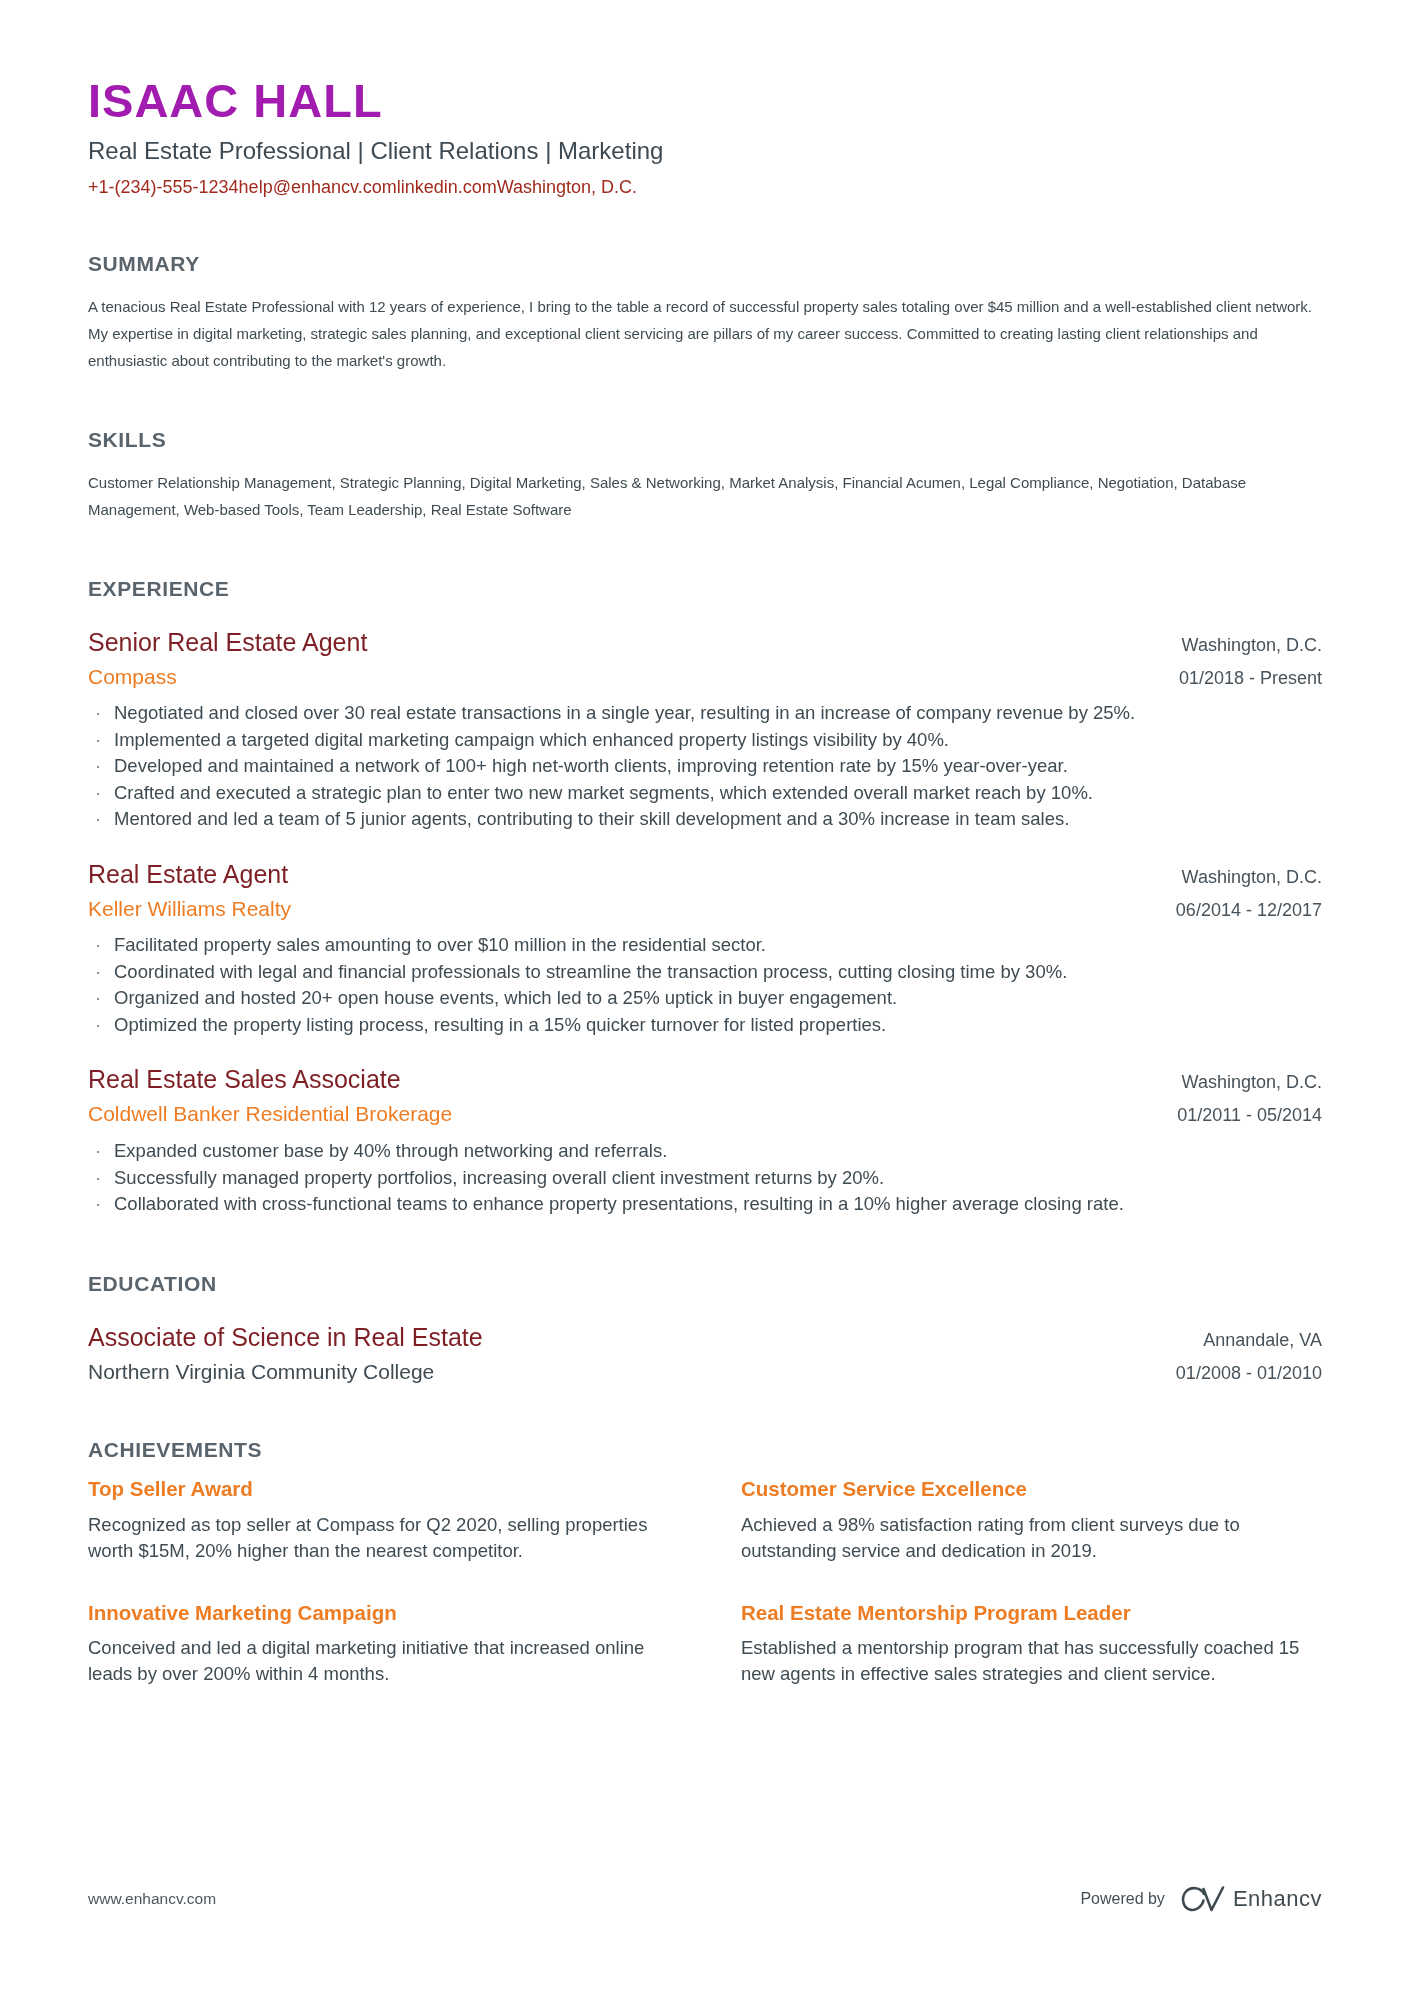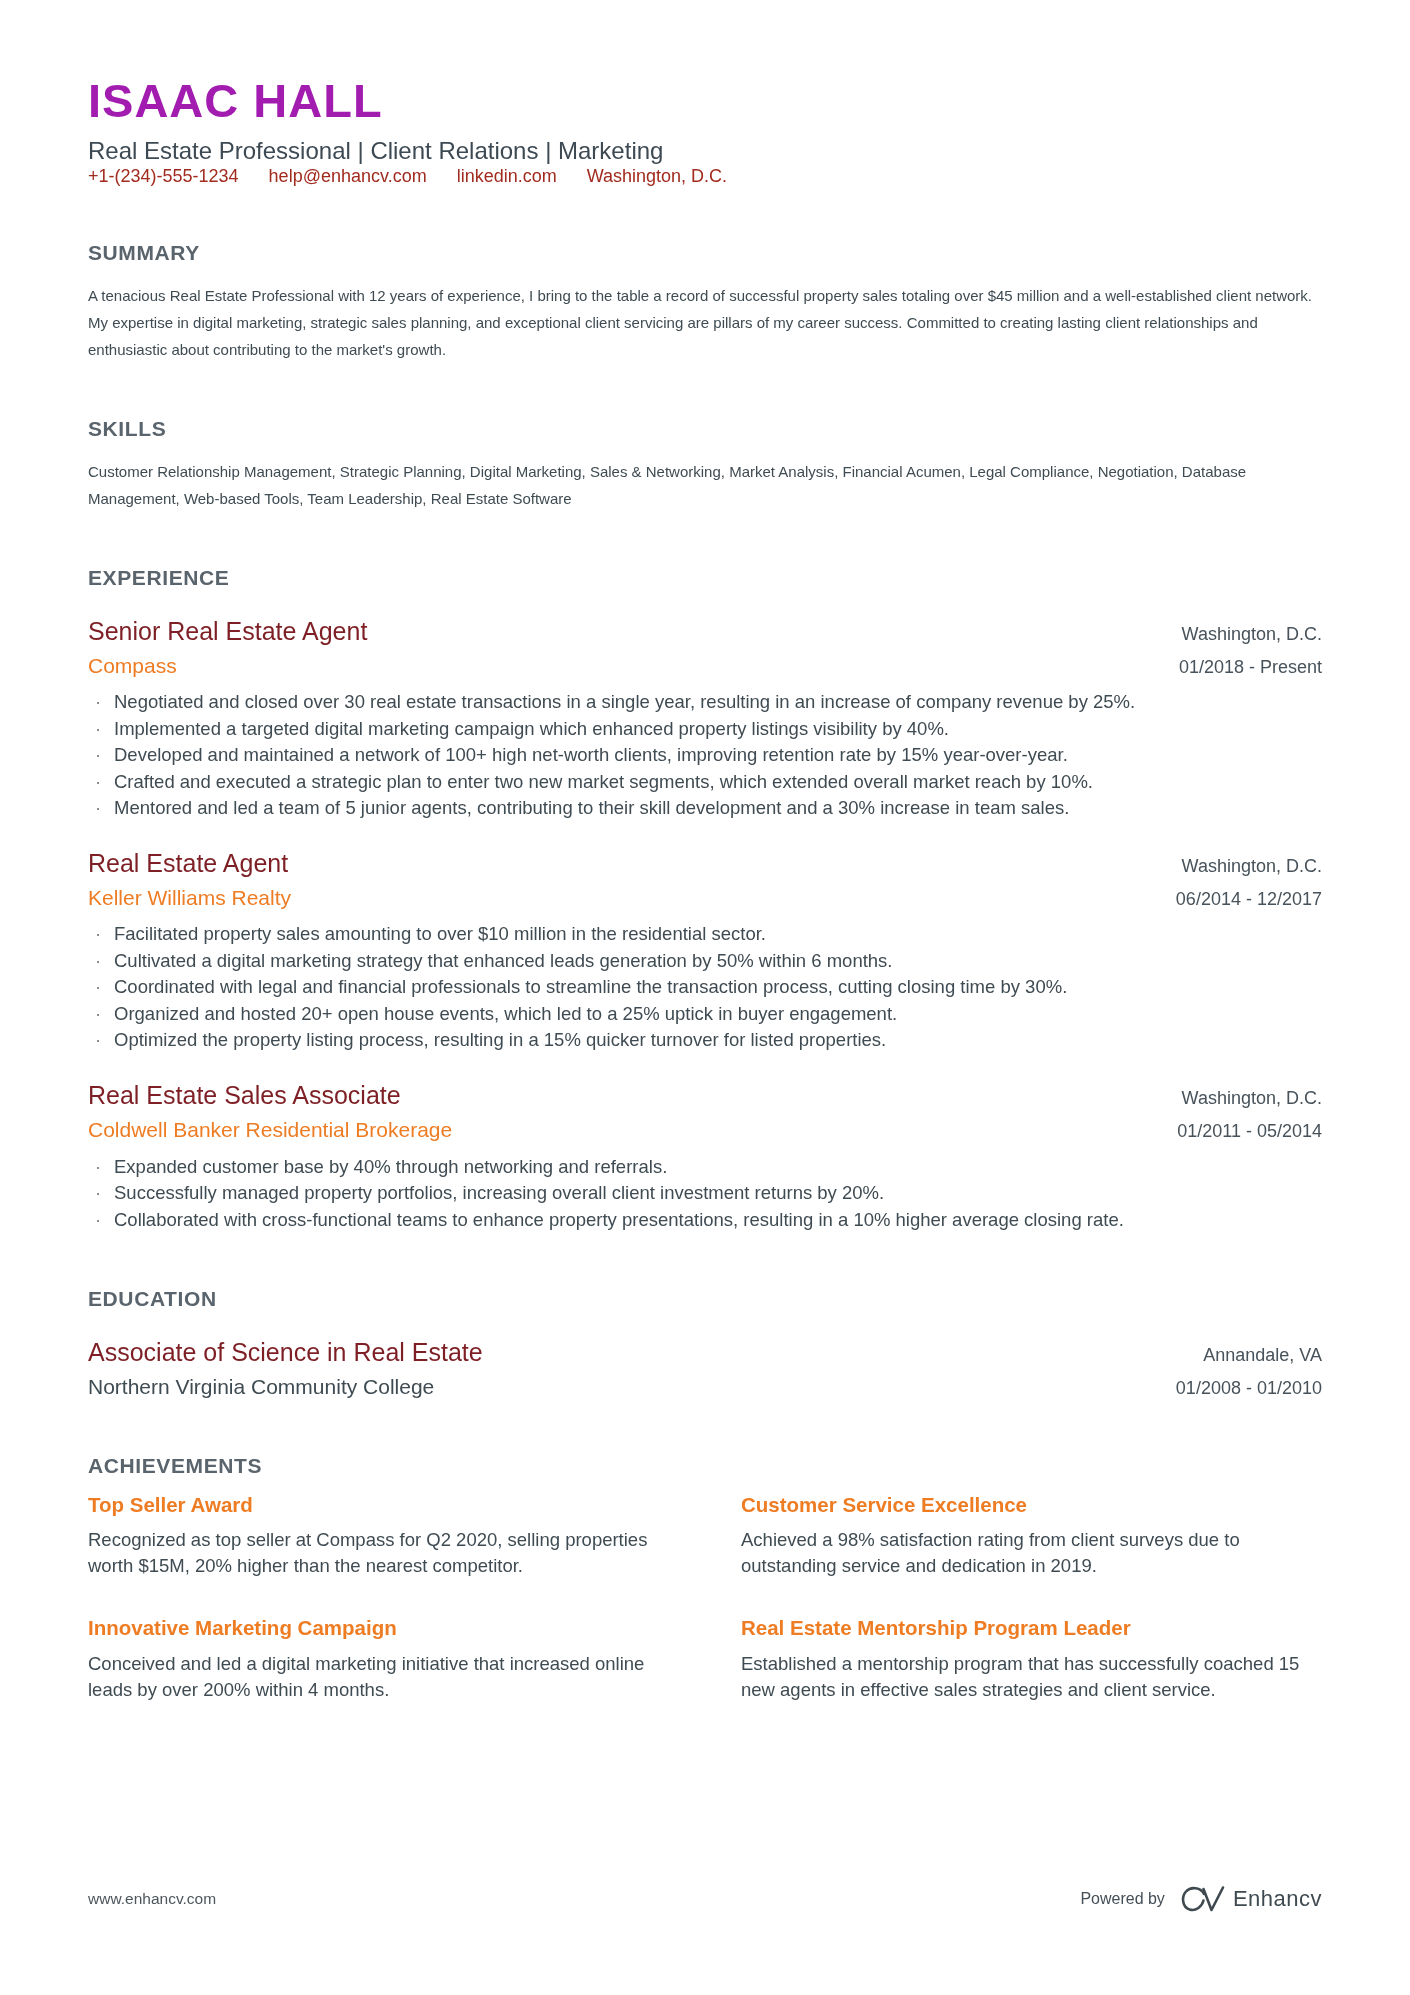--- a/index.html
+++ b/index.html
@@ -22,23 +22,23 @@
     color: #a21caf;
     line-height: 1.08;
   }
   .subtitle {
     margin-top: 9px;
     font-size: 24px;
     color: #3d4a53;
     line-height: 1.25;
   }
   .contact-row {
+    margin-top: 11px;
     display: flex;
     align-items: center;
-    gap: 30px;
     font-size: 18px;
     color: #a12b1e;
   }
   .contact-row span { cursor: pointer; }
   
   .section { margin-top: 54px; }
   .section-heading {
     font-size: 21px;
     font-weight: 700;
     letter-spacing: 0.6px;
@@ -203,21 +203,20 @@
       <div class="entry-head">
         <div class="entry-title">Real Estate Agent</div>
         <div class="entry-meta">Washington, D.C.</div>
       </div>
       <div class="entry-sub">
         <div class="entry-company">Keller Williams Realty</div>
         <div class="entry-meta">06/2014 - 12/2017</div>
       </div>
       <div class="bullets">
         <div class="bullet">Facilitated property sales amounting to over $10 million in the residential sector.</div>
-        <div class="bullet">Cultivated a digital marketing strategy that enhanced leads generation by 50% within 6 months.</div>
         <div class="bullet">Coordinated with legal and financial professionals to streamline the transaction process, cutting closing time by 30%.</div>
         <div class="bullet">Organized and hosted 20+ open house events, which led to a 25% uptick in buyer engagement.</div>
         <div class="bullet">Optimized the property listing process, resulting in a 15% quicker turnover for listed properties.</div>
       </div>
     </div>
 
     <div class="entry">
       <div class="entry-head">
         <div class="entry-title">Real Estate Sales Associate</div>
         <div class="entry-meta">Washington, D.C.</div>

